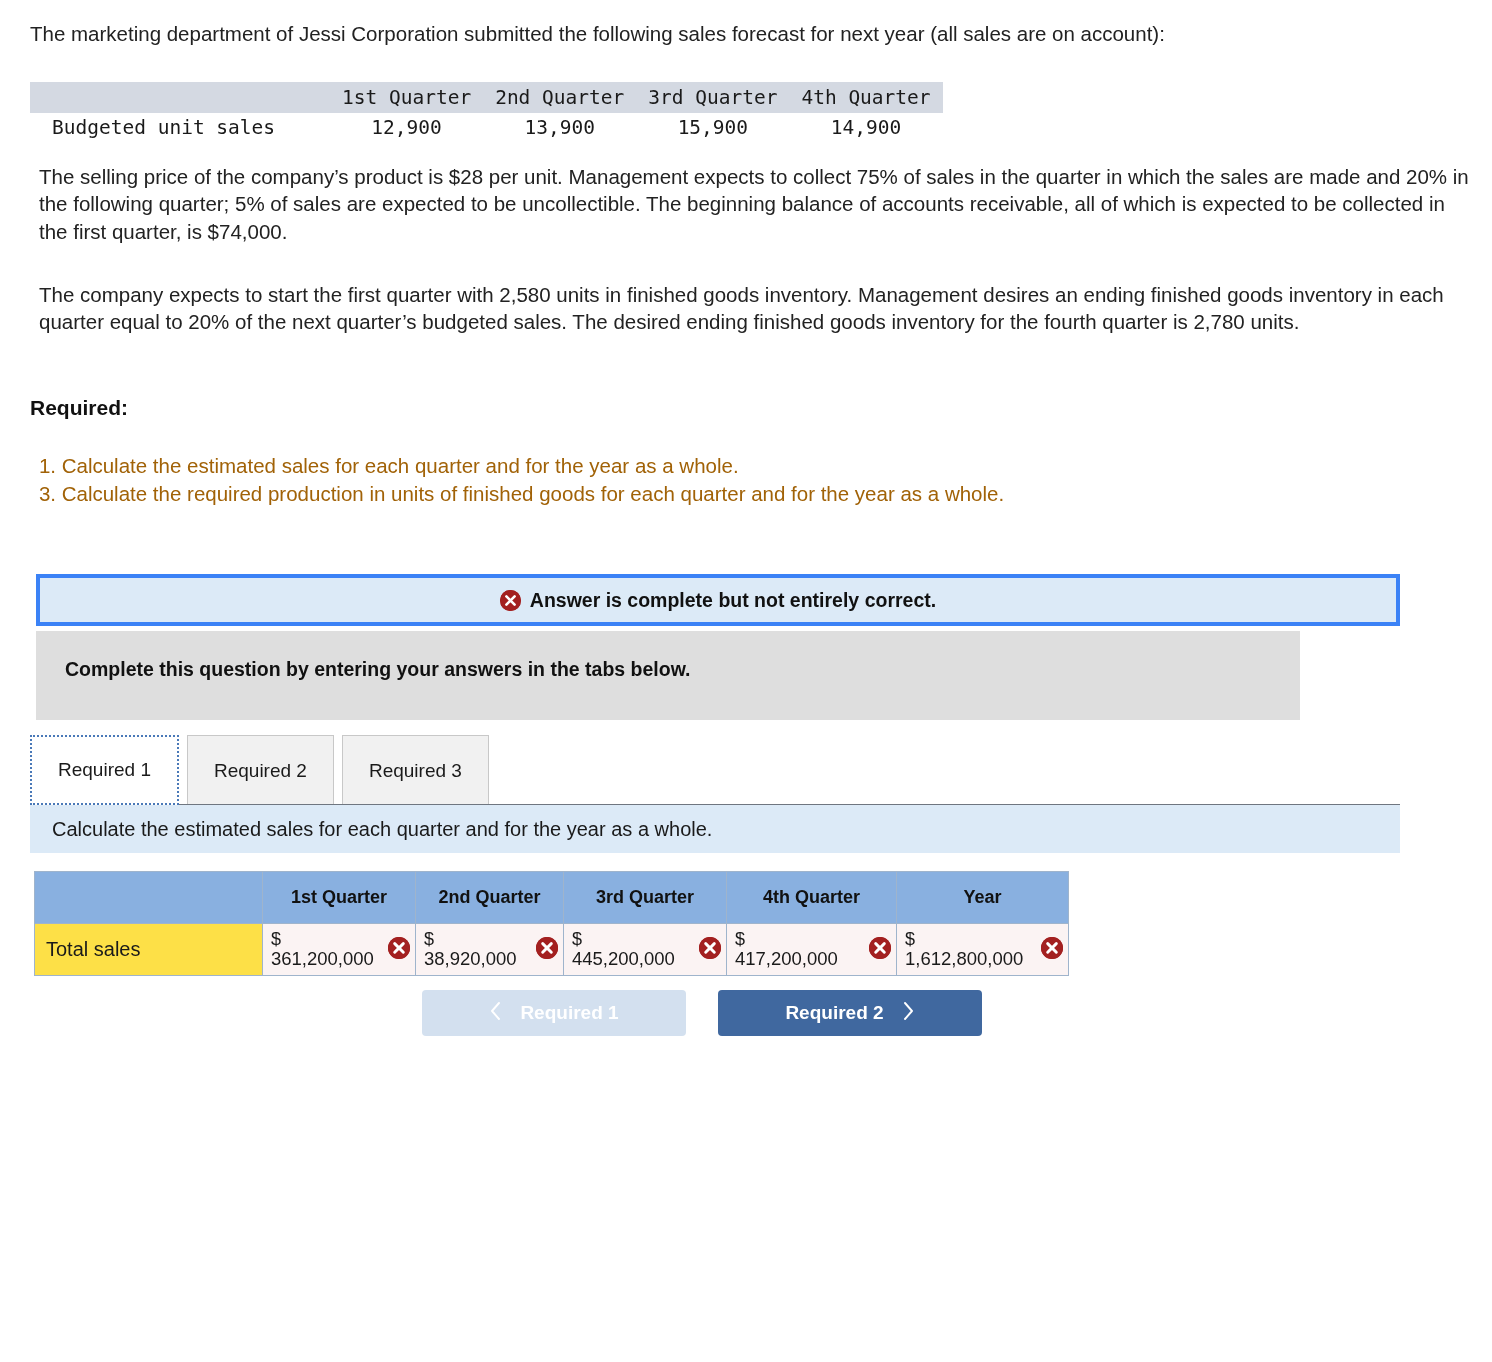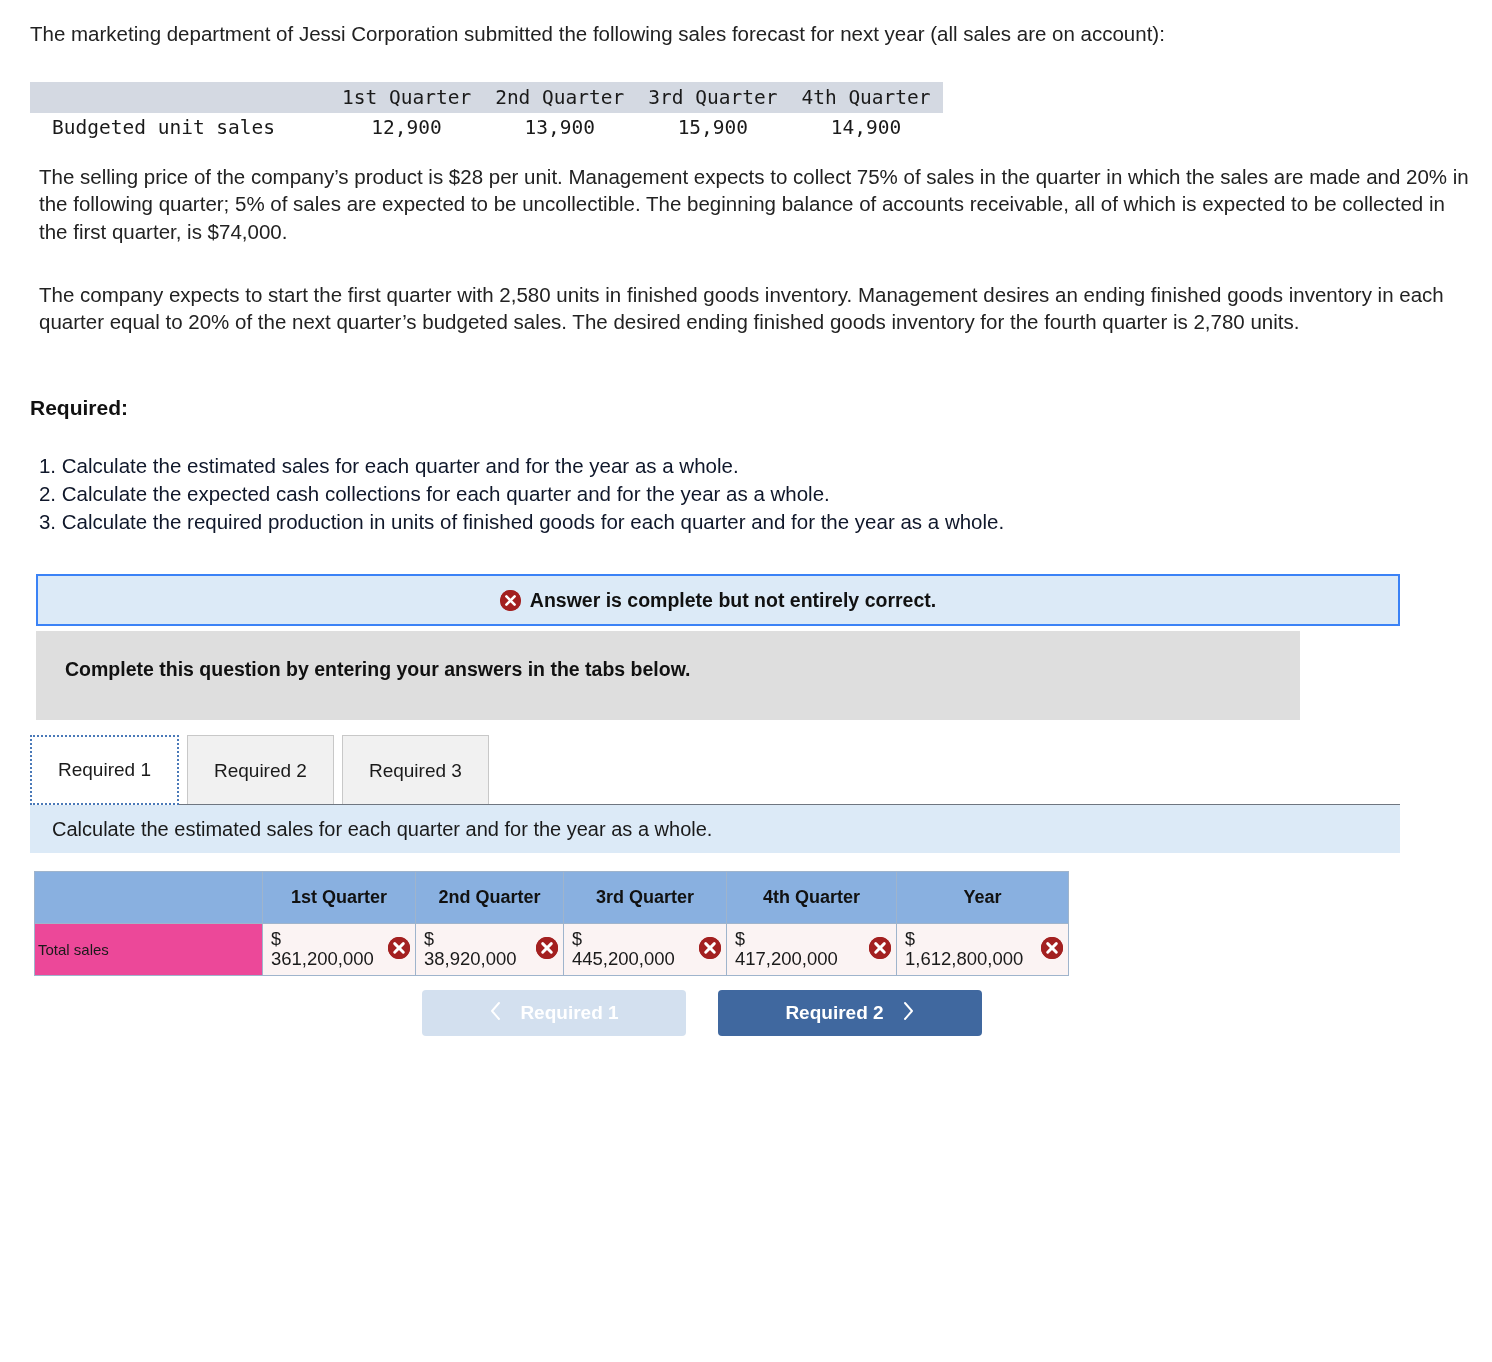--- a/index.html
+++ b/index.html
@@ -75,34 +75,34 @@
     font-weight: bold;
     color: #111111;
   }
   .req-list {
     position: absolute;
     left: 30px;
     top: 452px;
     width: 1400px;
     font-size: 20.5px;
     line-height: 1.37;
-    color: #0f172a;
+    color: #a16207;
   }
   .req-list .li { white-space: nowrap; }
   .req-list .num { display: inline-block; width: 26px; text-align: right; }
 
   
   .status-banner {
     position: absolute;
     left: 36px;
     top: 574px;
     width: 1364px;
     height: 52px;
     background: #dceaf7;
-    border: 2px solid #3b82f6;
+    border: 4px solid #3b82f6;
     display: flex;
     align-items: center;
     justify-content: center;
     gap: 9px;
   }
   .status-banner .label {
     font-size: 19.5px;
     font-weight: bold;
     color: #111111;
   }
@@ -225,23 +225,23 @@
   .col-yr { width: 172px; }
 
   .answer-table tbody td {
     height: 52px;
     vertical-align: middle;
     font-size: 18px;
     background: #fbf3f3;
     padding: 0;
   }
   .answer-table tbody td.rowlabel {
-    background: #ec4899;
-    padding-left: 3px;
-    font-size: 15px;
+    background: #fde047;
+    padding-left: 11px;
+    font-size: 20px;
   }
   .cellwrap {
     position: relative;
     height: 100%;
     padding: 3px 6px 3px 8px;
     display: flex;
     flex-direction: column;
     justify-content: center;
     line-height: 1.12;
   }
@@ -317,24 +317,20 @@
 <div class="para p1">The selling price of the company’s product is $28 per unit. Management expects to collect 75% of sales in the quarter in which the sales are made and 20% in the following quarter; 5% of sales are expected to be uncollectible. The beginning balance of accounts receivable, all of which is expected to be collected in the first quarter, is $74,000.</div>
 <div class="para p2">The company expects to start the first quarter with 2,580 units in finished goods inventory. Management desires an ending finished goods inventory in each quarter equal to 20% of the next quarter’s budgeted sales. The desired ending finished goods inventory for the fourth quarter is 2,780 units.</div>
 
 <div class="required-head">Required:</div>
 <div class="req-list">
   <div class="li">
     <span class="num">1.</span>
     <span>Calculate the estimated sales for each quarter and for the year as a whole.</span>
   </div>
   <div class="li">
-    <span class="num">2.</span>
-    <span>Calculate the expected cash collections for each quarter and for the year as a whole.</span>
-  </div>
-  <div class="li">
     <span class="num">3.</span>
     <span>Calculate the required production in units of finished goods for each quarter and for the year as a whole.</span>
   </div>
 </div>
 
 <div class="status-banner">
   <span class="x-badge">
     <svg width="21" height="21" viewBox="0 0 21 21" aria-hidden="true">
       <circle cx="10.5" cy="10.5" r="10.5" fill="#a32020"></circle>
       <path d="M6.4 6.4 L14.6 14.6 M14.6 6.4 L6.4 14.6" stroke="#ffffff" stroke-width="2.6" stroke-linecap="round"></path>

